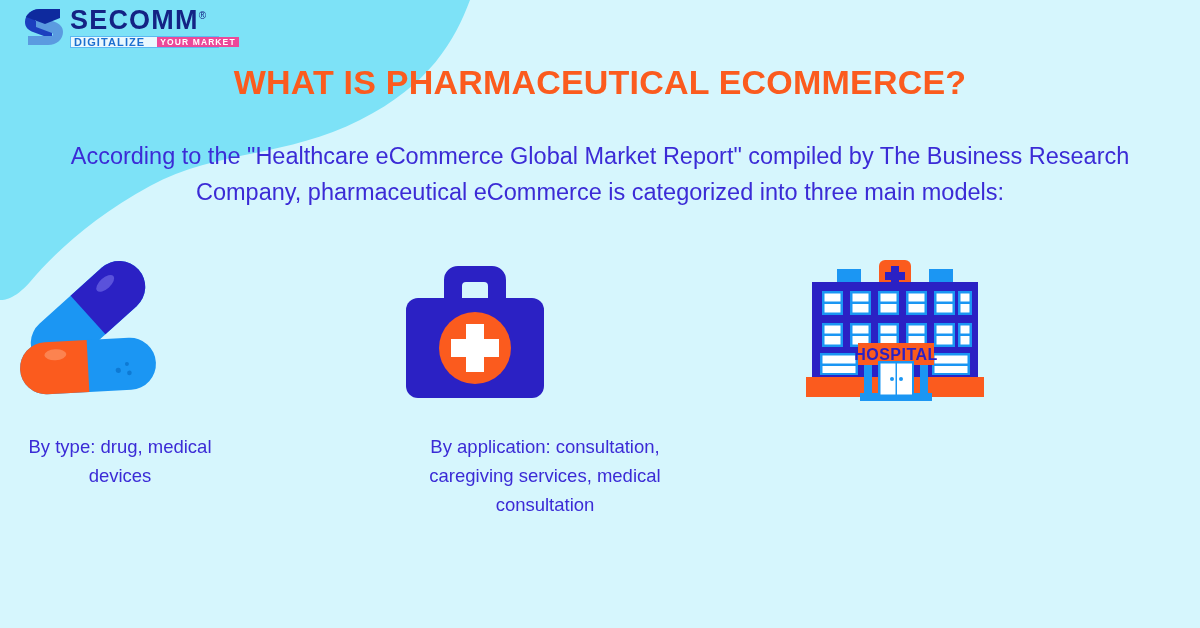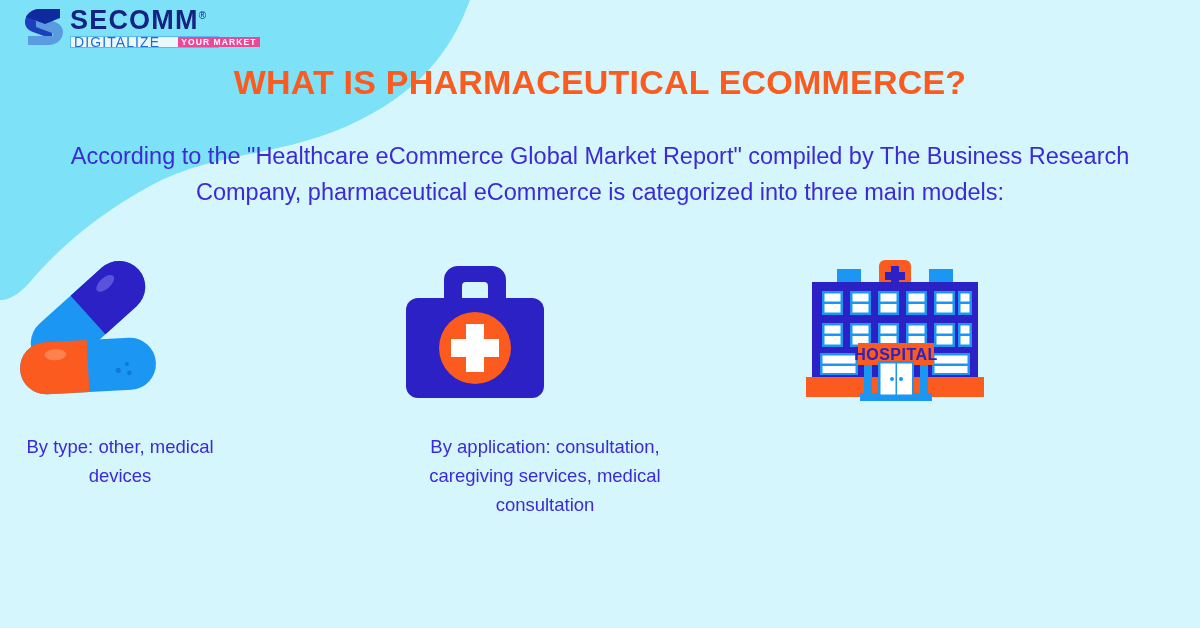--- a/index.html
+++ b/index.html
@@ -72,25 +72,25 @@
     display: flex;
     align-items: stretch;
     height: 12px;
     border: 1px solid #5BB9F2;
     width: 149px;
     box-sizing: border-box;
     background: #EAF8FE;
   }
   .tag-a {
     color: #1B6FD0;
-    font-size: 14px;
-    font-weight: normal;
+    font-size: 11px;
+    font-weight: bold;
     letter-spacing: 1.1px;
     line-height: 10px;
-    padding: 0 18px 0 3px;
+    padding: 0 12px 0 3px;
     white-space: nowrap;
   }
   .tag-b {
     background: #ec4899;
     color: #ffffff;
     font-size: 8.5px;
     font-weight: bold;
     letter-spacing: 1.1px;
     line-height: 10px;
     padding: 0 3px;
@@ -206,21 +206,21 @@
           <g transform="rotate(-3 88 113)">
             <rect x="20" y="87" width="136" height="52" rx="26" ry="26" fill="#1B96F3"></rect>
             <path d="M88,87 L46,87 A26,26 0 0 0 46,139 L88,139 Z" fill="#FB5B1E"></path>
             <ellipse cx="56" cy="100" rx="11" ry="5.5" fill="#FC8350"></ellipse>
             <circle cx="118" cy="119" r="2.6" fill="#0E7AD4"></circle>
             <circle cx="127" cy="113" r="2.0" fill="#0E7AD4"></circle>
             <circle cx="129" cy="122" r="2.3" fill="#0E7AD4"></circle>
           </g>
         </svg>
       </div>
-      <div class="card-caption cap-narrow">By type: other, medical devices</div>
+      <div class="card-caption cap-narrow">By type: drug, medical devices</div>
     </div>
 
     <div class="card">
       <div class="card-icon">
         <svg width="150" height="145" viewBox="0 0 150 145" xmlns="http://www.w3.org/2000/svg">
 
           <path d="M44,48 L44,22 A14,14 0 0 1 58,8 L92,8 A14,14 0 0 1 106,22 L106,48 L88,48 L88,28 A4,4 0 0 0 84,24 L66,24 A4,4 0 0 0 62,28 L62,48 Z" fill="#2B21C4"></path>
 
           <rect x="6" y="40" width="138" height="100" rx="12" ry="12" fill="#2B21C4"></rect>
 

